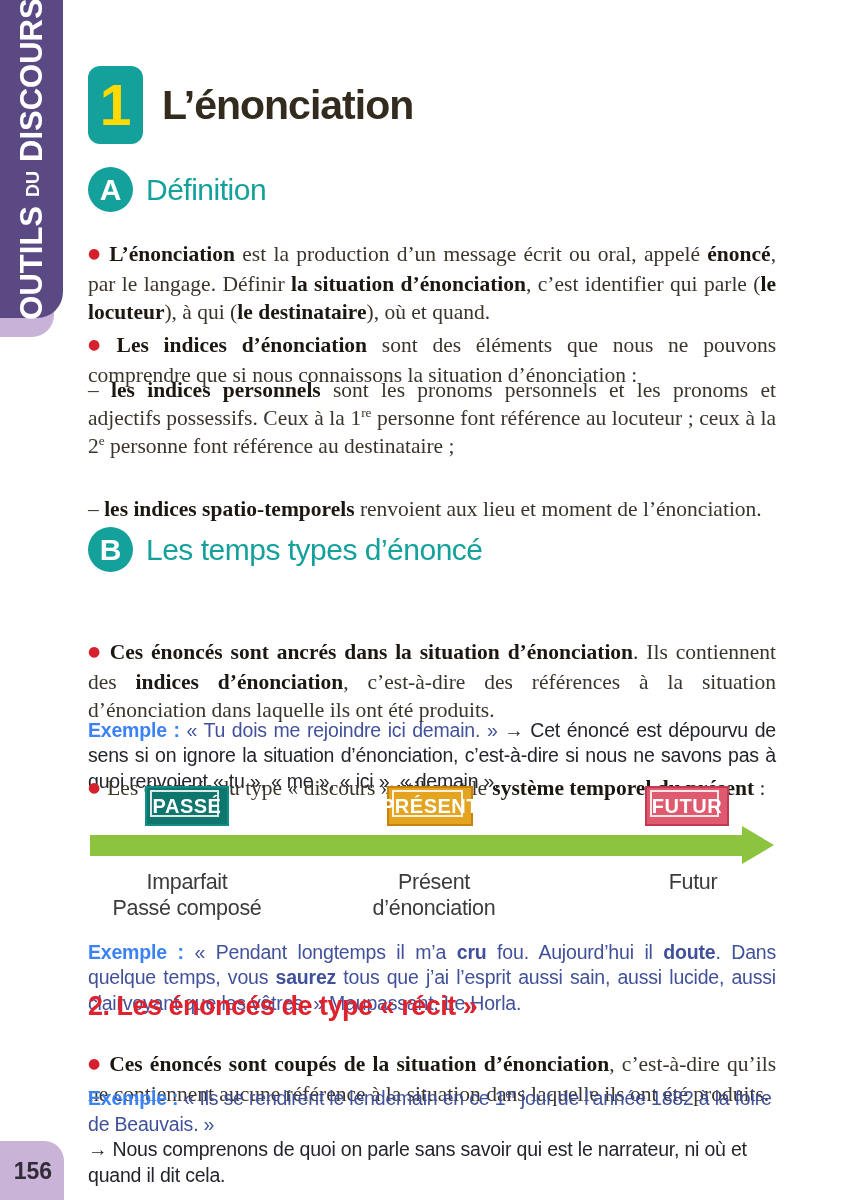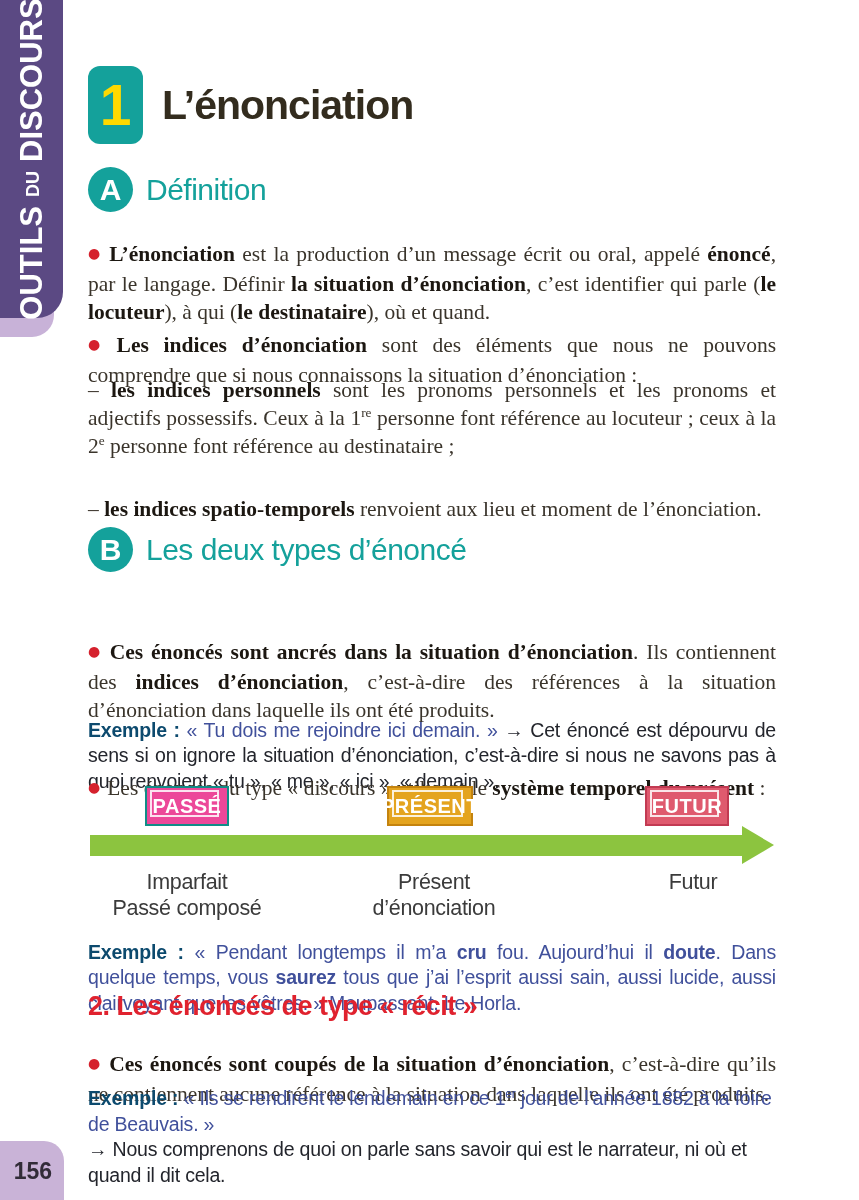--- a/index.html
+++ b/index.html
@@ -40,21 +40,21 @@
         color:#3a342b;text-align:justify;}
   .para .b{font-weight:bold;color:#1c1711;}
   .bullet{color:#d5212d;font-size:14px;margin-right:7px;position:relative;top:-3px;
           font-family:"DejaVu Sans",sans-serif;}
   sup{font-size:62%;line-height:0;}
 
   
   .ex{position:absolute;left:88px;width:688px;font-family:"Liberation Sans",sans-serif;
       font-size:19.5px;line-height:25.5px;letter-spacing:-0.2px;text-align:justify;}
   .ex.noj{text-align:left;}
-  .ex .lab{color:#0c4a6e;font-weight:bold;}
+  .ex .lab{color:#3b82f6;font-weight:bold;}
   .ex .q{color:#40509b;}
   .ex .x{color:#23252c;}
   .ex .b{font-weight:bold;}
   .ex .i{}
 
   
   .timeline{position:absolute;left:88px;top:786px;width:688px;height:132px;
             font-family:"Liberation Sans",sans-serif;}
   .tl-box{position:absolute;top:0;height:40px;border:2px solid;box-sizing:border-box;
           display:flex;align-items:center;justify-content:center;color:#fff;font-weight:bold;
@@ -112,32 +112,32 @@
 
   <p class="para" style="top:309px;"><span class="bullet">●</span><span><span class="b">Les indices d’énonciation</span><span> sont des éléments que nous ne pouvons comprendre que si nous connaissons la situation d’énonciation :</span></span></p>
   <p class="para" style="top:354px;"><span><span>– </span><span class="b">les indices personnels</span><span> sont les pronoms personnels et les pronoms et adjectifs possessifs. Ceux à la 1</span><sup>re</sup><span> personne font référence au locuteur ; ceux à la 2</span><sup>e</sup><span> personne font référence au destinataire ;</span></span></p>
   <p class="para" style="top:473px;"><span><span>– </span><span class="b">les indices spatio-temporels</span><span> renvoient aux lieu et moment de l’énonciation.</span></span></p>
 
 
   <div class="sec" style="top:527px;">
     <div class="sec-circle" style="background: rgb(20, 161, 155);">
       <span>B</span>
     </div>
-    <div class="sec-title">Les deux types d’énoncé</div>
+    <div class="sec-title">Les temps types d’énoncé</div>
   </div>
 
 
   <p class="para" style="top:616px;"><span class="bullet">●</span><span><span class="b">Ces énoncés sont ancrés dans la situation d’énonciation</span><span>. Ils contiennent des </span><span class="b">indices d’énonciation</span><span>, c’est-à-dire des références à la situation d’énonciation dans laquelle ils ont été produits.</span></span></p>
 
   <p class="ex" style="top:698px;"><span><span class="lab">Exemple : </span><span class="q">« Tu dois me rejoindre ici demain. » </span><span class="x">→ Cet énoncé est dépourvu de sens si on ignore la situation d’énonciation, c’est-à-dire si nous ne savons pas à quoi renvoient « tu », « me », « ici », « demain ».</span></span></p>
 
   <p class="para" style="top:752px;"><span class="bullet">●</span><span><span>Les énoncés du type « discours » utilisent le </span><span class="b">système temporel du présent</span><span> :</span></span></p>
 
   <div class="timeline">
-    <div class="tl-box tl-box1" style="background: #ec4899; border-color: rgb(15, 141, 135);">
+    <div class="tl-box tl-box1" style="background: #0f766e; border-color: rgb(15, 141, 135);">
       <span>PASSÉ</span>
     </div>
     <div class="tl-box tl-box2" style="background: rgb(228, 164, 31); border-color: rgb(196, 131, 14);">
       <span>PRÉSENT</span>
     </div>
     <div class="tl-box tl-box3" style="background: rgb(223, 90, 110); border-color: rgb(194, 58, 82);">
       <span>FUTUR</span>
     </div>
     <div class="tl-bar" style="background: rgb(140, 196, 63);"></div>
     <div class="tl-head" style="border-left-color: rgb(140, 196, 63);"></div>

